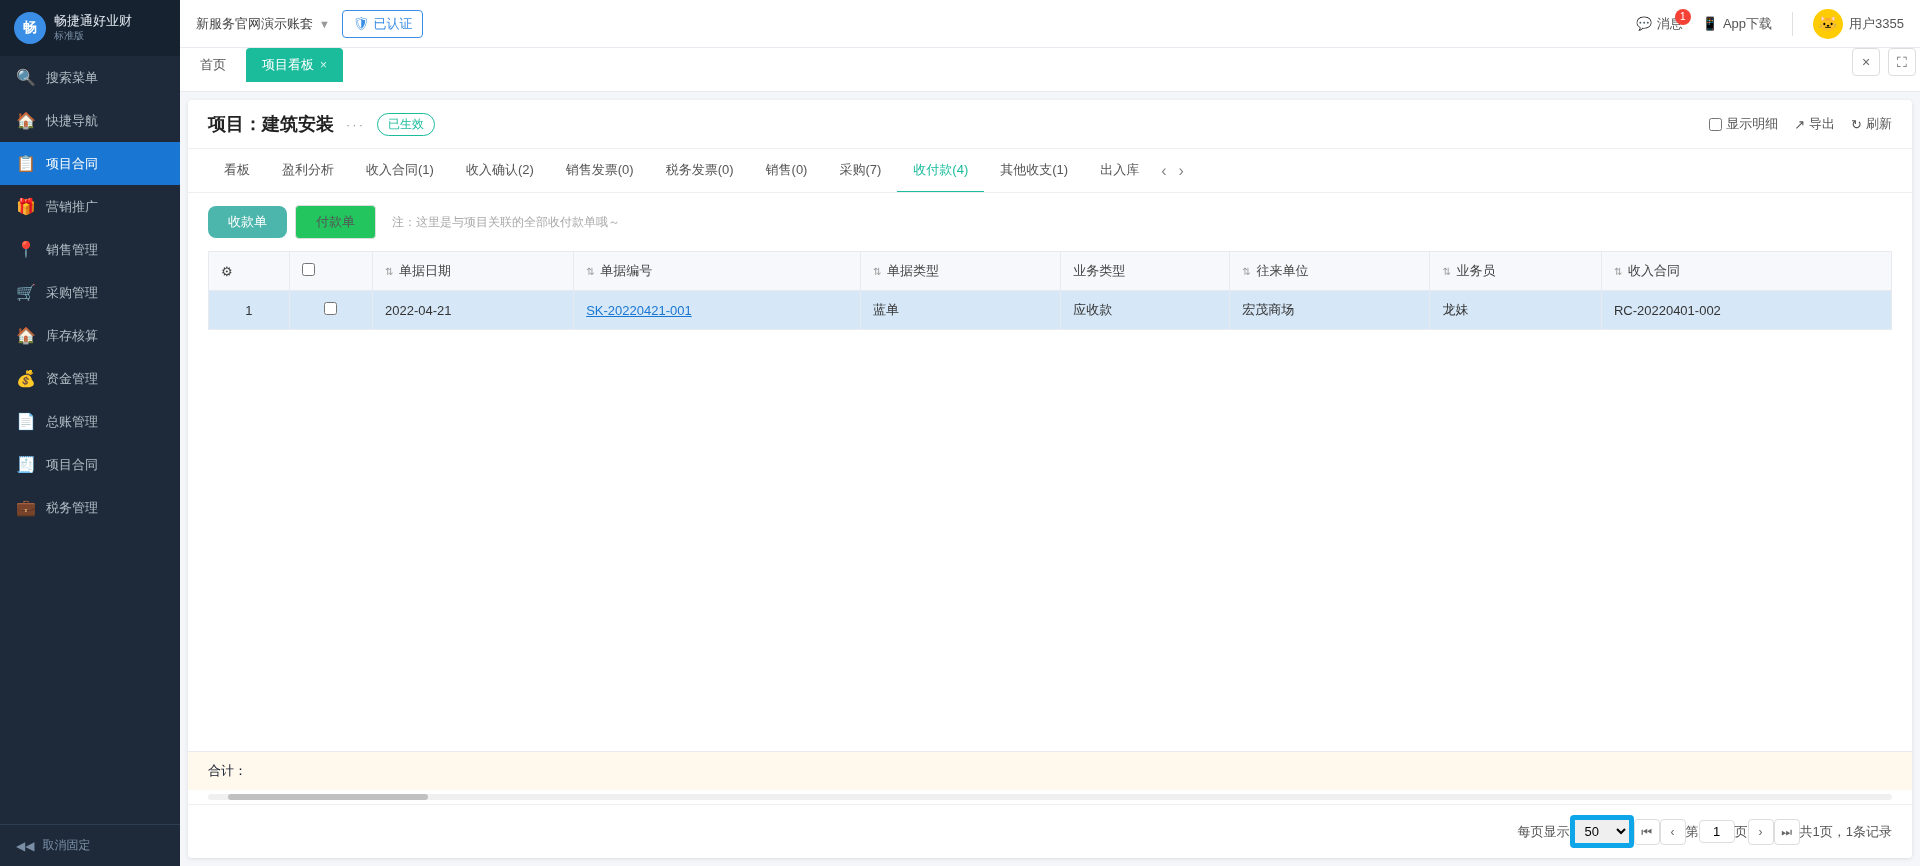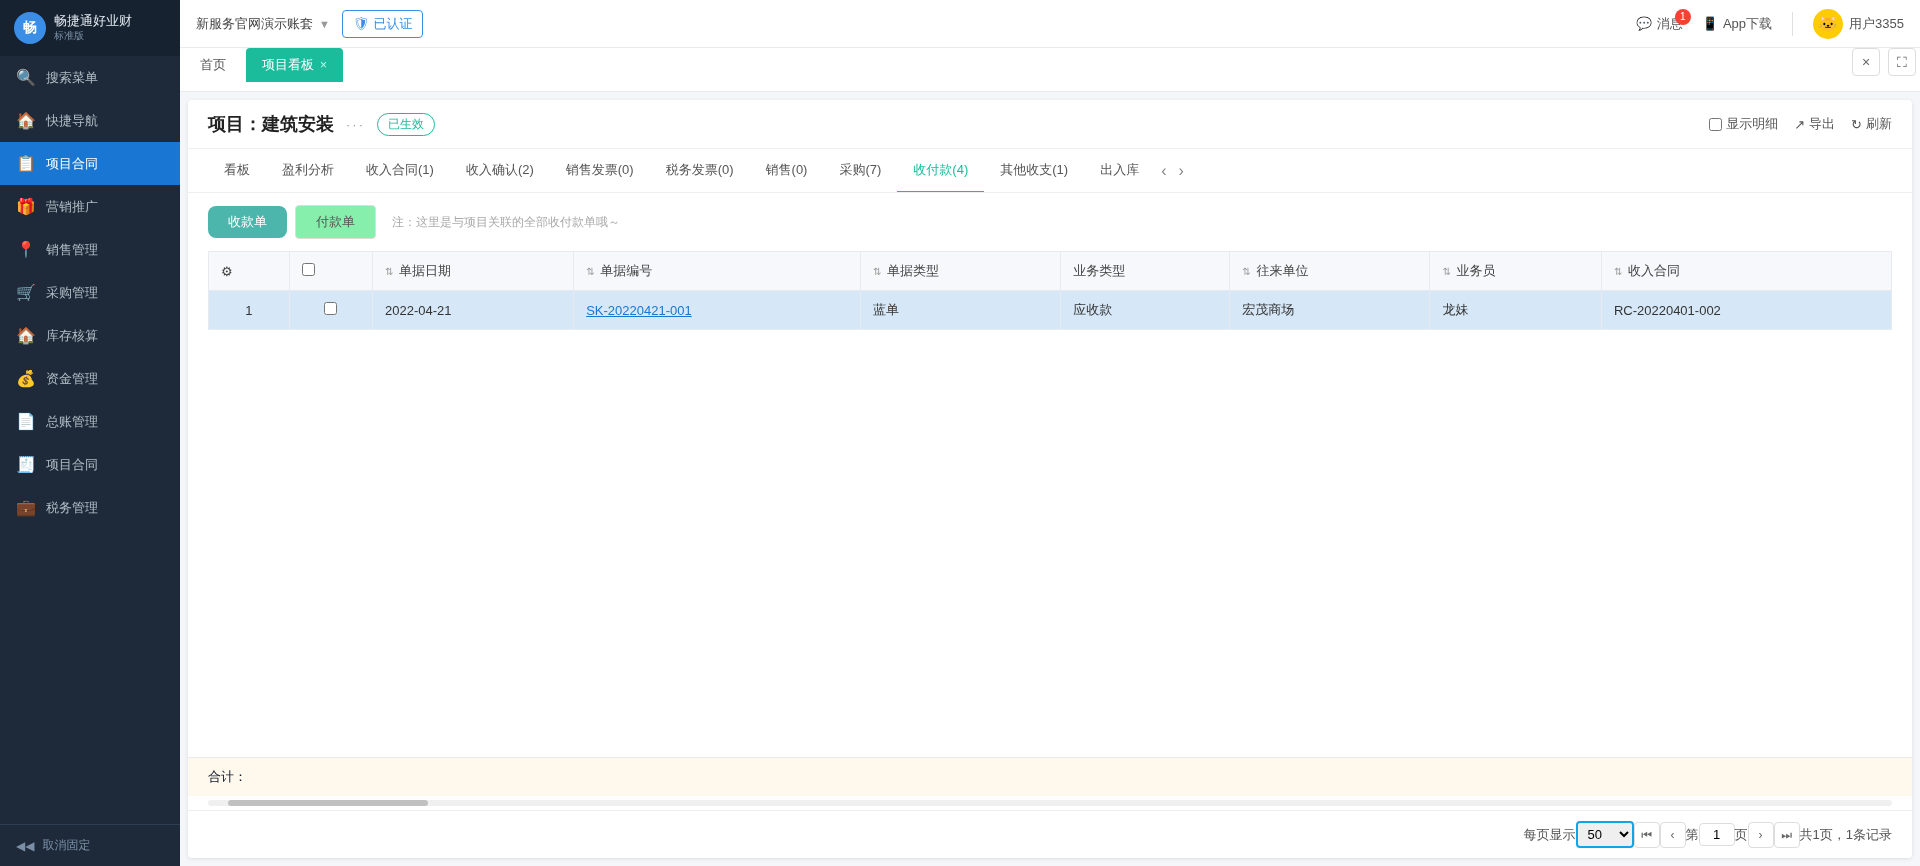--- a/index.html
+++ b/index.html
@@ -320,21 +320,21 @@
     .btn-primary {
       background: #4db6ac;
       color: white;
       border: none;
       padding: 7px 20px;
       border-radius: 8px;
       cursor: pointer;
       font-size: 13px;
     }
     .btn-outline {
-      background: #86efac;
+      background: #22c55e;
       color: #555;
       border: 1px solid #ddd;
       padding: 7px 20px;
       border-radius: 4px;
       cursor: pointer;
       font-size: 13px;
     }
     .tab-note {
       color: #aaa;
       font-size: 12px;
@@ -419,21 +419,21 @@
     .pagination {
       display: flex;
       align-items: center;
       justify-content: flex-end;
       padding: 10px 20px;
       font-size: 13px;
       color: #555;
       border-top: 1px solid #eee;
     }
     .pagination-select {
-      border: 2px solid #0ea5e9;
+      border: 5px solid #0ea5e9;
       border-radius: 4px;
       padding: 3px 6px;
       font-size: 13px;
       cursor: pointer;
     }
     .pagination-btn {
       width: 26px;
       height: 26px;
       border: 1px solid #ddd;
       background: white;

